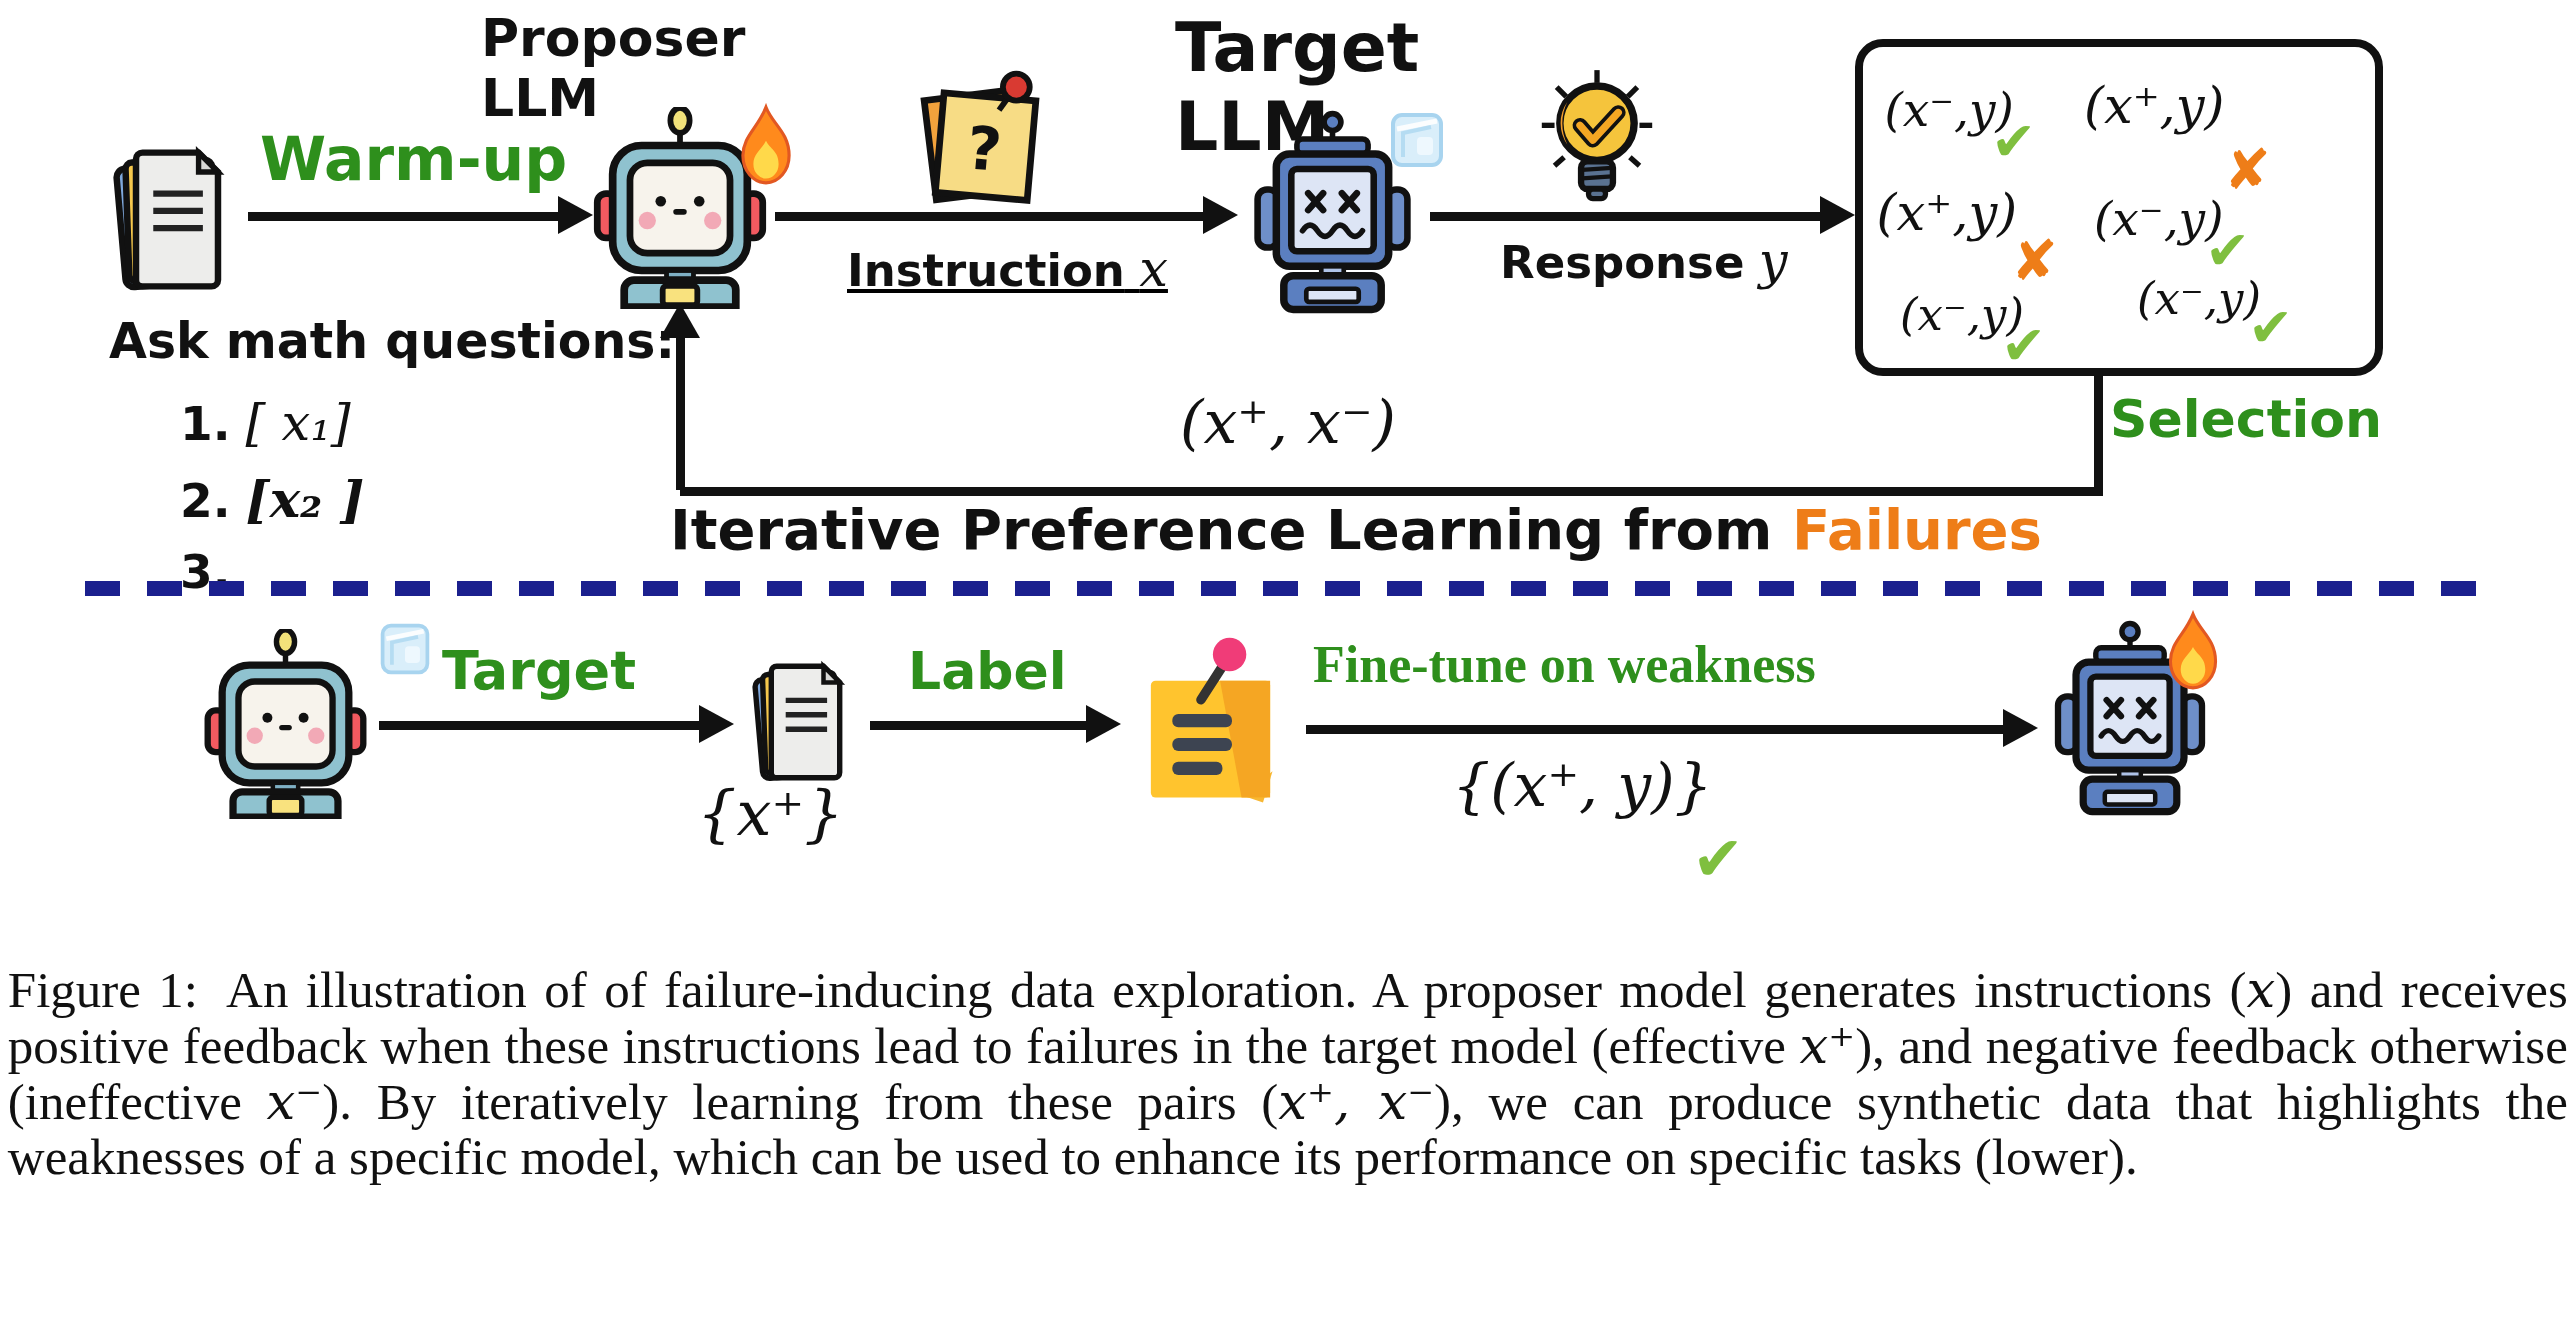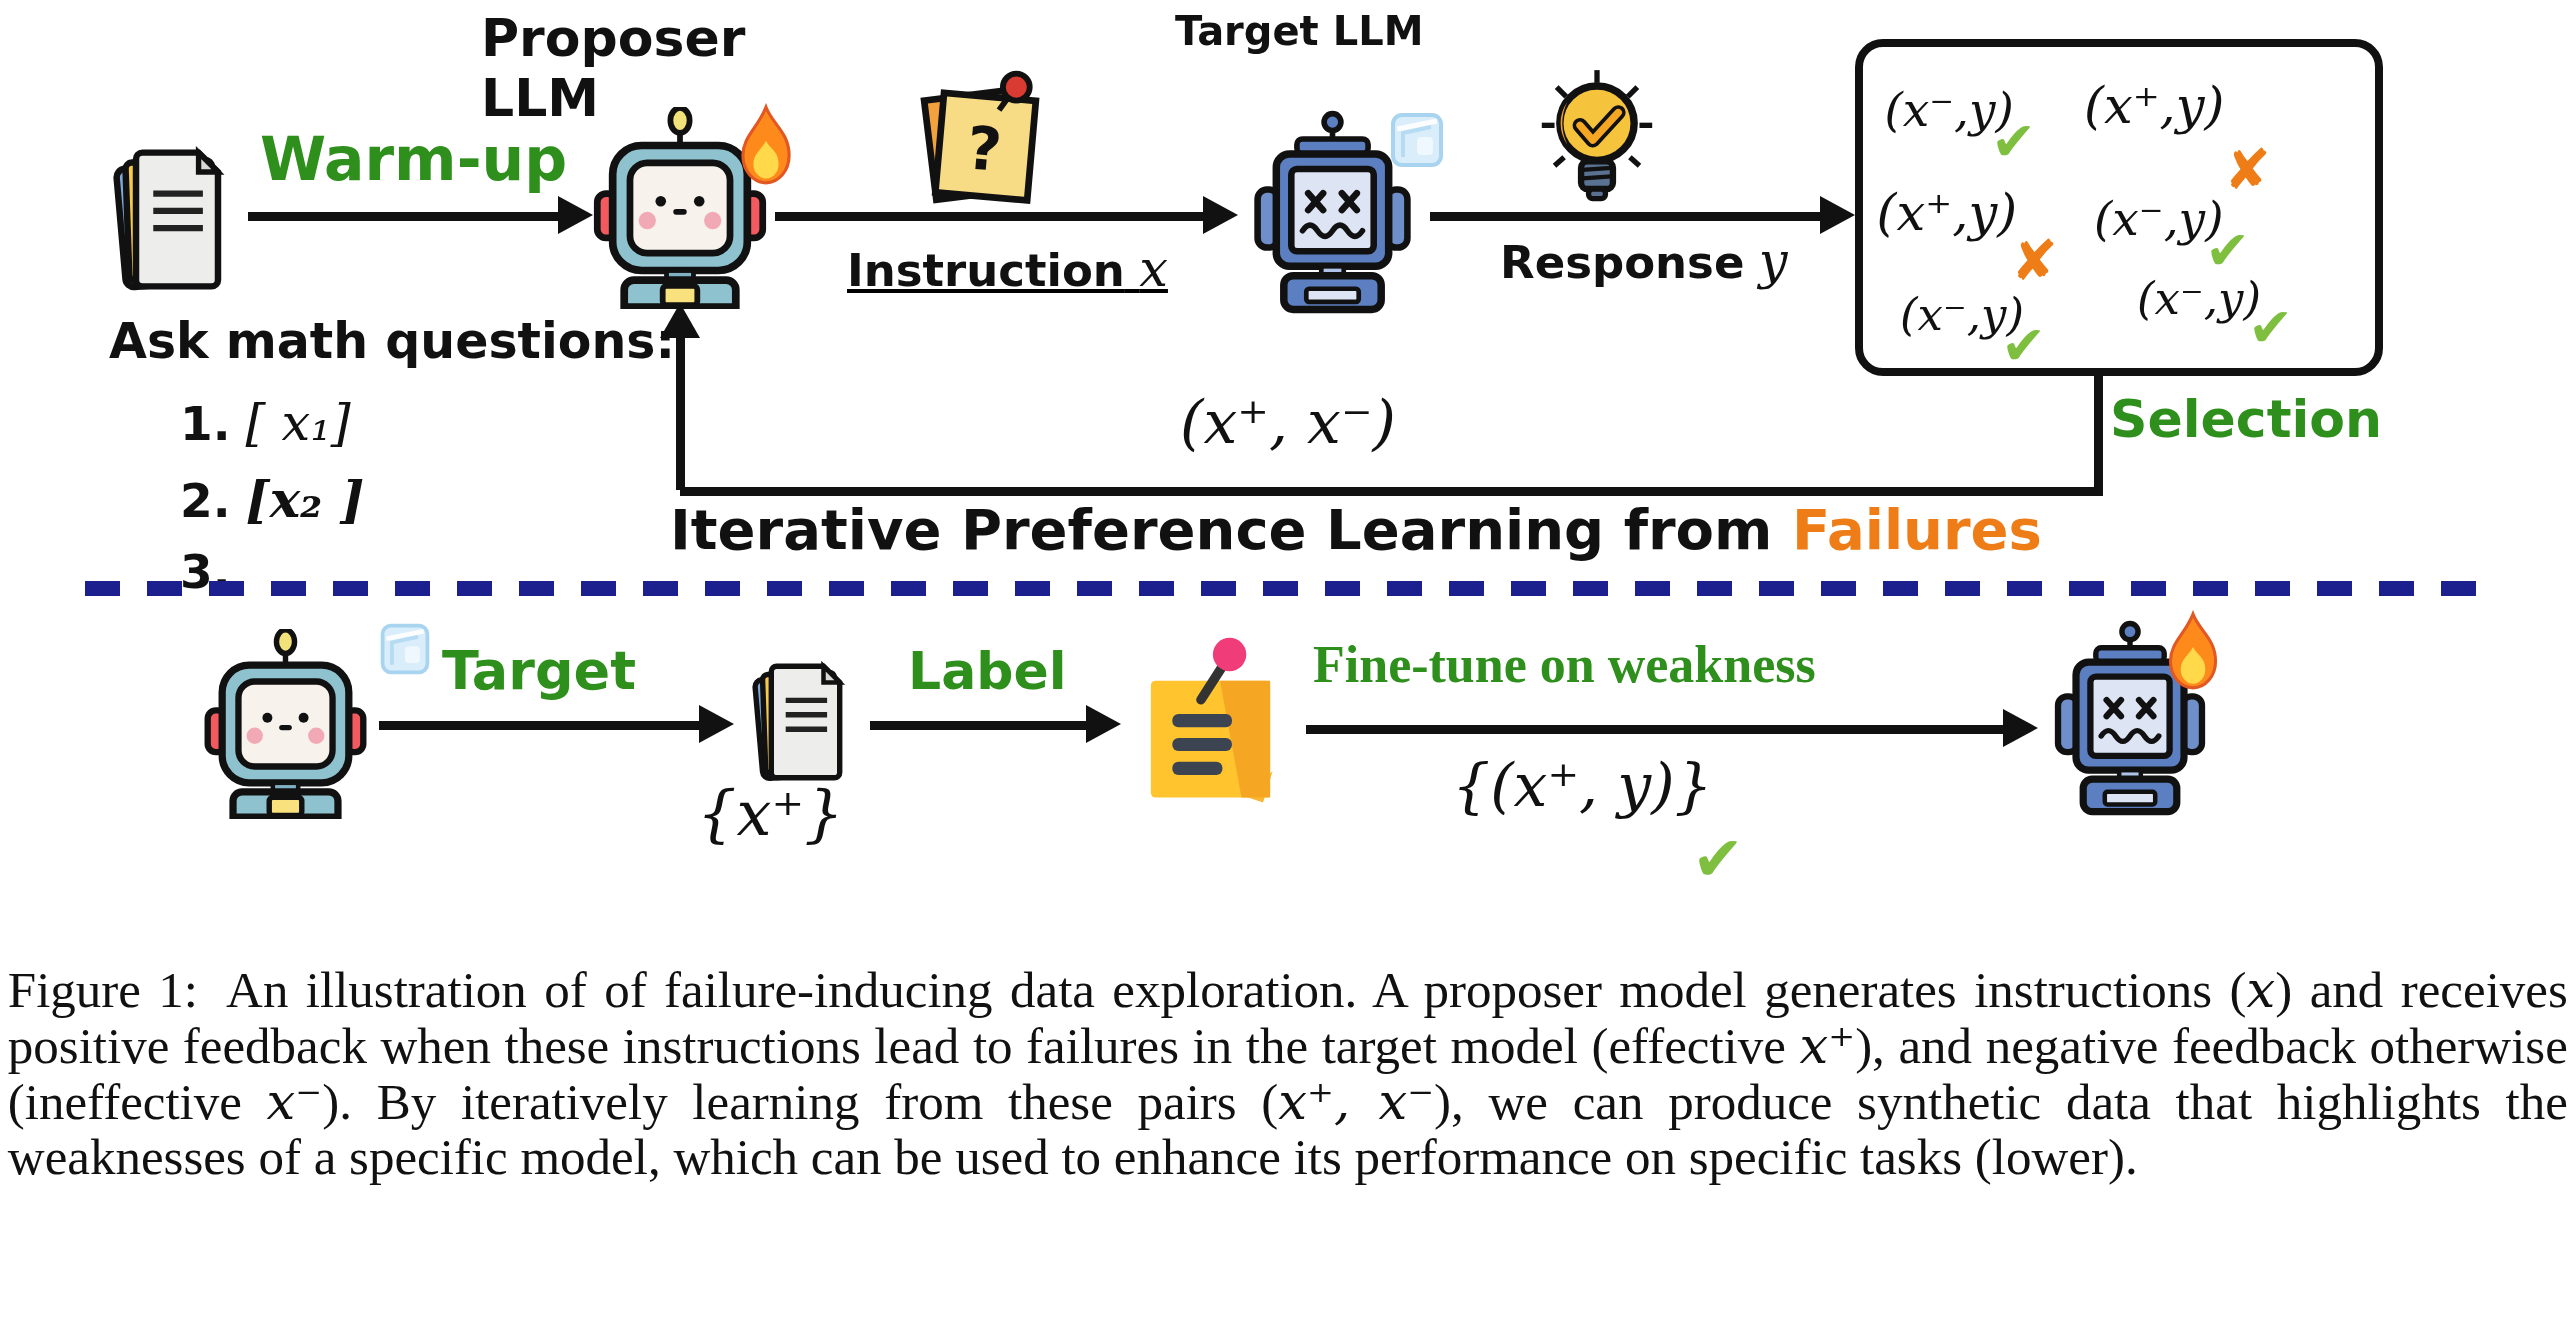--- a/index.html
+++ b/index.html
@@ -23,21 +23,21 @@
   .dashedsep{height:14.6px;background:repeating-linear-gradient(90deg,#1b208e 0,#1b208e 35px,transparent 35px,transparent 62px);}
   .caption{font-family:"Liberation Serif","DejaVu Serif",serif;font-size:51px;line-height:55px;color:#111;text-align:justify;}
   .caption .math{font-size:51px;}
   .figlabel{margin-right:0.55em;}
   .ctr{text-align:left;}
 </style>
 </head>
 <body>
 
 <div class="abs comic ctr" style="left:481px;top:7.8px;width:379px;font-size:52px;">Proposer LLM</div>
-<div class="abs comic ctr" style="left:1175px;top:7.8px;width:330px;font-size:40px;">Target LLM</div>
+<div class="abs comic ctr" style="left:1175px;top:7.8px;width:330px;font-size:68px;">Target LLM</div>
 
 <div class="abs" style="left:97px;top:144px;">
   <svg width="160" height="151" viewBox="0 0 120 140">
     <rect x="8" y="20" width="80" height="110" rx="8" fill="#7fa8dc" stroke="#111" stroke-width="6" transform="rotate(-5 48 75)"></rect>
     <rect x="14" y="16" width="80" height="110" rx="6" fill="#f6c84c" stroke="#111" stroke-width="6" transform="rotate(-2 54 71)"></rect>
     <path d="M28,8 h52 l18,18 v100 a6,6 0 0 1 -6,6 h-64 a6,6 0 0 1 -6,-6 v-112 a6,6 0 0 1 6,-6 z" fill="#ededeb" stroke="#111" stroke-width="6"></path>
     <path d="M80,8 v18 h18 z" fill="#d8d8d6" stroke="#111" stroke-width="5"></path>
     <line x1="38" y1="46" x2="84" y2="46" stroke="#222" stroke-width="6"></line>
     <line x1="38" y1="62" x2="84" y2="62" stroke="#222" stroke-width="6"></line>
     <line x1="38" y1="78" x2="84" y2="78" stroke="#222" stroke-width="6"></line>

